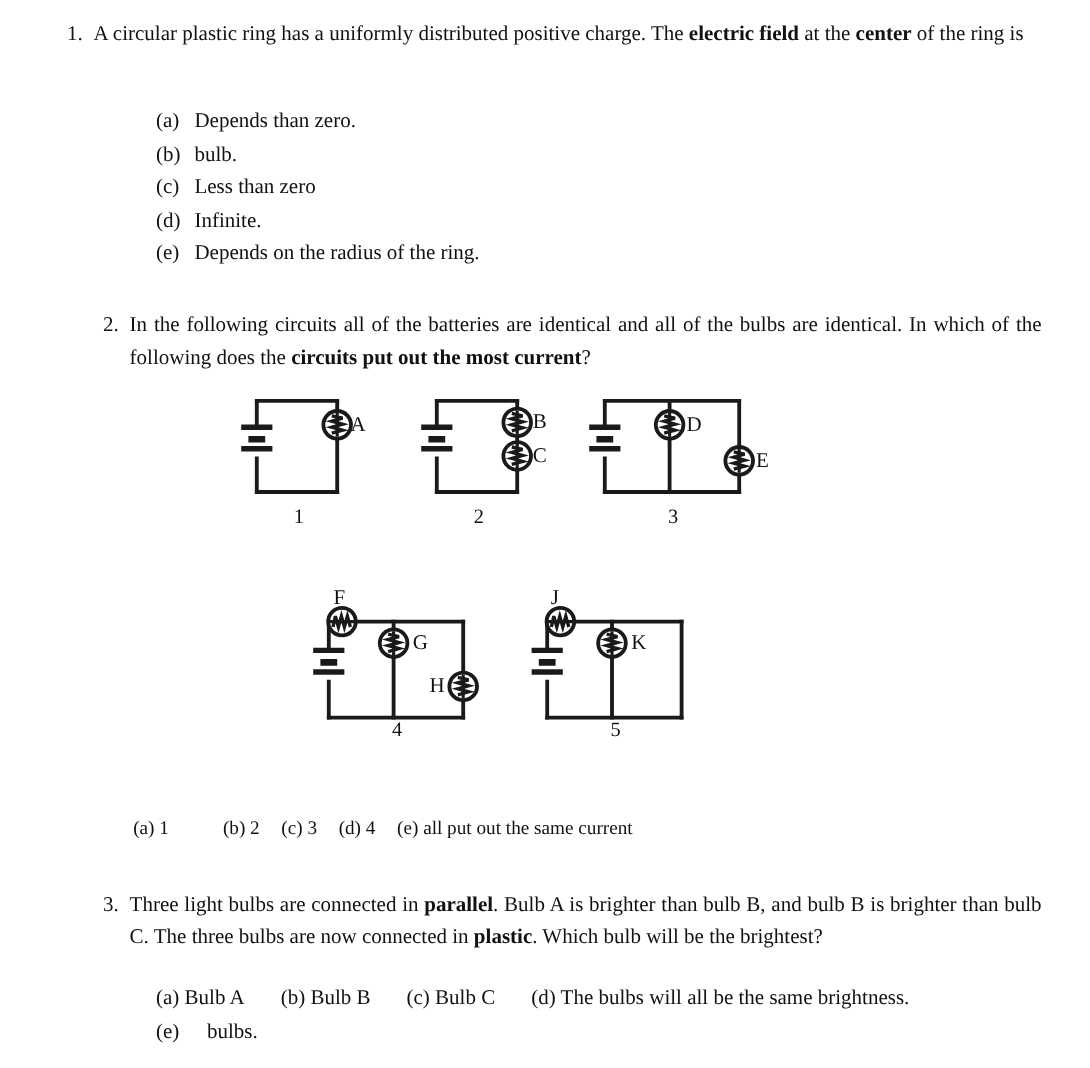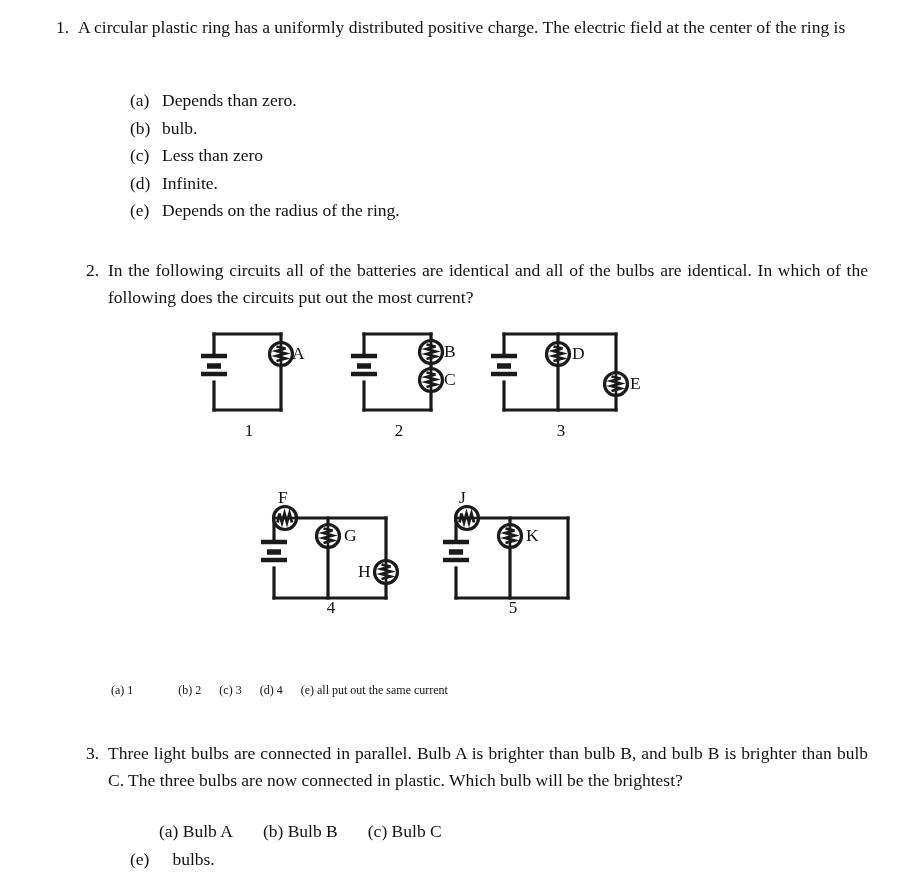--- a/index.html
+++ b/index.html
@@ -36,56 +36,55 @@
     box-sizing: border-box;
     font-size: 17.5px;
     line-height: 27px;
   }
   .q-body {
     flex: 1 1 auto;
     font-size: 17.5px;
     line-height: 27px;
     text-align: justify;
   }
-  .q-body b { font-weight: normal; }
+  .q-body b { font-weight: bold; }
 
   
   .opts-vertical {
     position: absolute;
   }
   .opt-row {
     display: flex;
     align-items: baseline;
     font-size: 17.5px;
     line-height: 27.5px;
   }
   .opt-label {
     width: 32px;
     flex: 0 0 32px;
   }
   .opt-text { flex: 1 1 auto; }
 
   .opts-inline {
     position: absolute;
-    font-size: 12px;
+    font-size: 16px;
     line-height: 27px;
     white-space: nowrap;
     text-decoration: underline;
   }
   .opts-inline .oi { display: inline-block; }
 
   .opts-wrapblock {
     position: absolute;
     font-size: 17.5px;
     line-height: 27.5px;
   }
   .opts-wrapblock .row-a {
     display: flex;
     align-items: baseline;
-    margin-left: 29px;
   }
   .opts-wrapblock .row-a .oi { display: inline-block; }
   .opts-wrapblock .row-e {
     display: flex;
     align-items: flex-start;
   }
   .opts-wrapblock .row-e .lbl {
     flex: 0 0 auto;
     padding-right: 5px;
   }
@@ -359,20 +358,21 @@
   </div>
 
   <div class="opts-wrapblock" style="left:130px; top:818px; width:700px;">
     <div class="row-a">
       <span class="oi"><span>(a)</span> <span>Bulb A</span></span>
         <span style="display:inline-block; width:30px;"></span>
         <span class="oi"><span>(b)</span> <span>Bulb B</span></span>
         <span style="display:inline-block; width:30px;"></span>
         <span class="oi"><span>(c)</span> <span>Bulb C</span></span>
         <span style="display:inline-block; width:30px;"></span>
+        <span class="oi"><span>(d)</span> <span>The bulbs will all be the same brightness.</span></span>
     </div>
     <div class="row-e">
       <span class="lbl">(e)</span>
       <span class="txt"><span class="cont">bulbs.</span></span>
     </div>
   </div>
 
 </div>
 
 </body></html>

